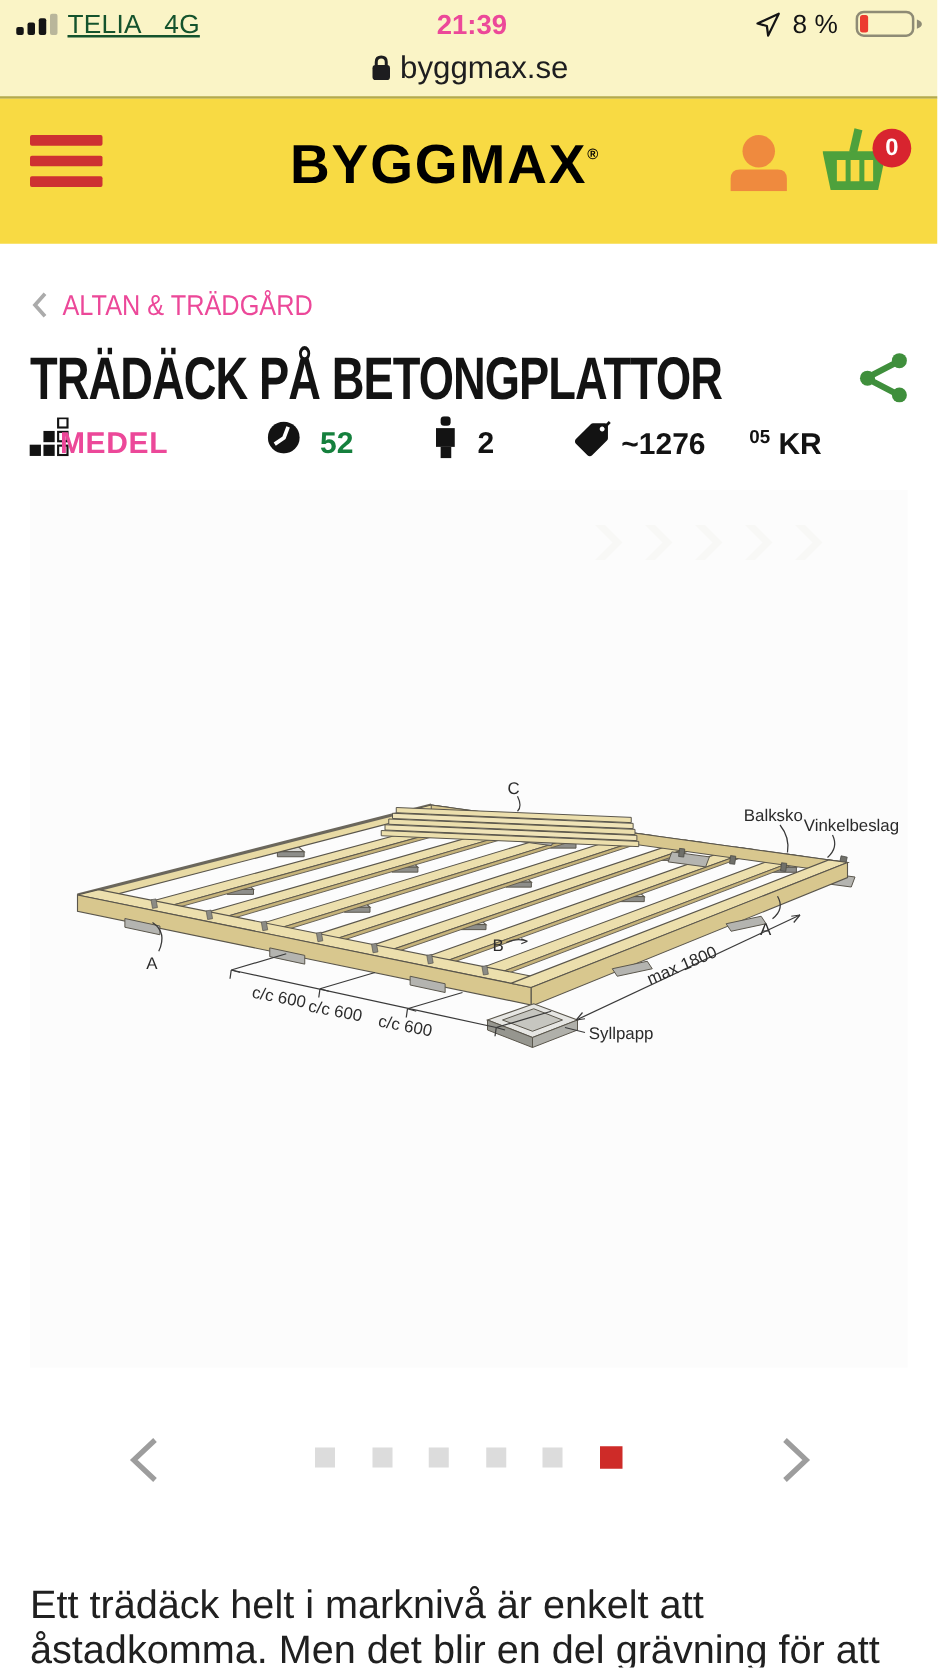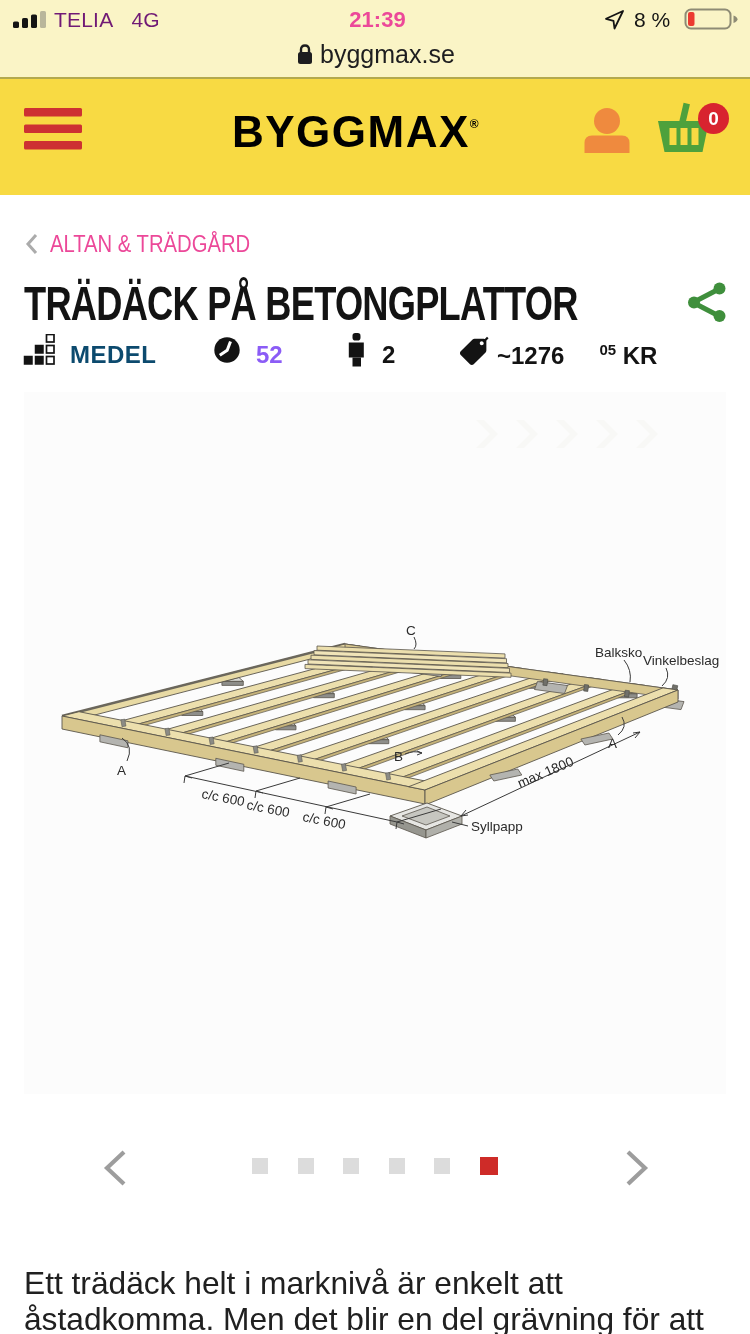--- a/index.html
+++ b/index.html
@@ -11,21 +11,21 @@
 
 <div class="abs" style="left:0;top:0;width:750px;height:79px;background:#faf4c6;border-bottom:2px solid #b3a94d;box-sizing:border-box;"></div>
 
 <svg class="abs" style="left:12px;top:9px;" width="38" height="20" viewBox="0 0 38 20">
 <rect x="1" y="12.5" width="6" height="6.5" rx="1.6" fill="#141414"></rect>
 <rect x="10" y="9" width="6" height="10" rx="1.6" fill="#141414"></rect>
 <rect x="19" y="5.5" width="6" height="13.5" rx="1.6" fill="#141414"></rect>
 <rect x="28" y="2" width="6" height="17" rx="1.6" fill="#b9b69b"></rect>
 </svg>
 
-<div class="abs" style="left:54px;top:8px;font-size:21px;letter-spacing:0.2px;color:#701a75;">TELIA&nbsp;&nbsp;&nbsp;4G</div>
+<div class="abs" style="left:54px;top:8px;font-size:21px;letter-spacing:0.2px;color:#14532d;text-decoration:underline;">TELIA&nbsp;&nbsp;&nbsp;4G</div>
 
 <div class="abs" style="left:300px;top:7px;width:155px;text-align:center;font-size:22px;font-weight:700;color:#ec4899;">21:39</div>
 
 <svg class="abs" style="left:604px;top:9px;" width="22" height="22" viewBox="0 0 22 22">
 <path d="M19 2 L10.5 19.5 L9.5 11.8 L2 9.8 Z" fill="none" stroke="#141414" stroke-width="1.8" stroke-linejoin="round"></path>
 </svg>
 
 <div class="abs" style="left:634px;top:8px;font-size:21px;color:#141414;">8 %</div>
 
 <svg class="abs" style="left:684px;top:8px;" width="58" height="23" viewBox="0 0 58 23">
@@ -84,28 +84,28 @@
 
 <svg class="abs" style="left:23px;top:334px;" width="34" height="32" viewBox="0 0 34 32">
 <rect x="0.75" y="21.75" width="9" height="9" fill="#131313"></rect>
 <rect x="11.75" y="21.75" width="9" height="9" fill="#131313"></rect>
 <rect x="11.75" y="10.75" width="9" height="9" fill="#131313"></rect>
 <rect x="23.5" y="22.5" width="7.5" height="7.5" fill="none" stroke="#131313" stroke-width="1.7"></rect>
 <rect x="23.5" y="11.5" width="7.5" height="7.5" fill="none" stroke="#131313" stroke-width="1.7"></rect>
 <rect x="23.5" y="0.5" width="7.5" height="7.5" fill="none" stroke="#131313" stroke-width="1.7"></rect>
 </svg>
 
-<div class="abs" style="left:70px;top:341px;font-size:24px;font-weight:700;letter-spacing:0.5px;color:#0c4a6e;">MEDEL</div>
+<div class="abs" style="left:48px;top:341px;font-size:24px;font-weight:700;letter-spacing:0.5px;color:#ec4899;">MEDEL</div>
 
 <svg class="abs" style="left:214px;top:337px;" width="26" height="26" viewBox="0 0 26 26">
 <circle cx="13" cy="13" r="12.7" fill="#131313"></circle>
 <path d="M16.5 4.5 L13.2 13.2 L5.8 18.3" stroke="#ffffff" stroke-width="3" fill="none"></path>
 </svg>
 
-<div class="abs" style="left:256px;top:341px;font-size:24px;font-weight:700;color:#8b5cf6;">52</div>
+<div class="abs" style="left:256px;top:341px;font-size:24px;font-weight:700;color:#15803d;">52</div>
 
 <svg class="abs" style="left:348px;top:333px;" width="17" height="34" viewBox="0 0 17 34">
 <rect x="4.5" y="0" width="8" height="7.5" rx="2.8" fill="#131313"></rect>
 <rect x="0.8" y="9.5" width="15" height="15" fill="#131313"></rect>
 <rect x="4.5" y="24.5" width="8.5" height="9" fill="#131313"></rect>
 </svg>
 
 <div class="abs" style="left:382px;top:341px;font-size:24px;font-weight:700;color:#131313;">2</div>
 
 <svg class="abs" style="left:456px;top:335px;" width="36" height="34" viewBox="0 0 36 34">

